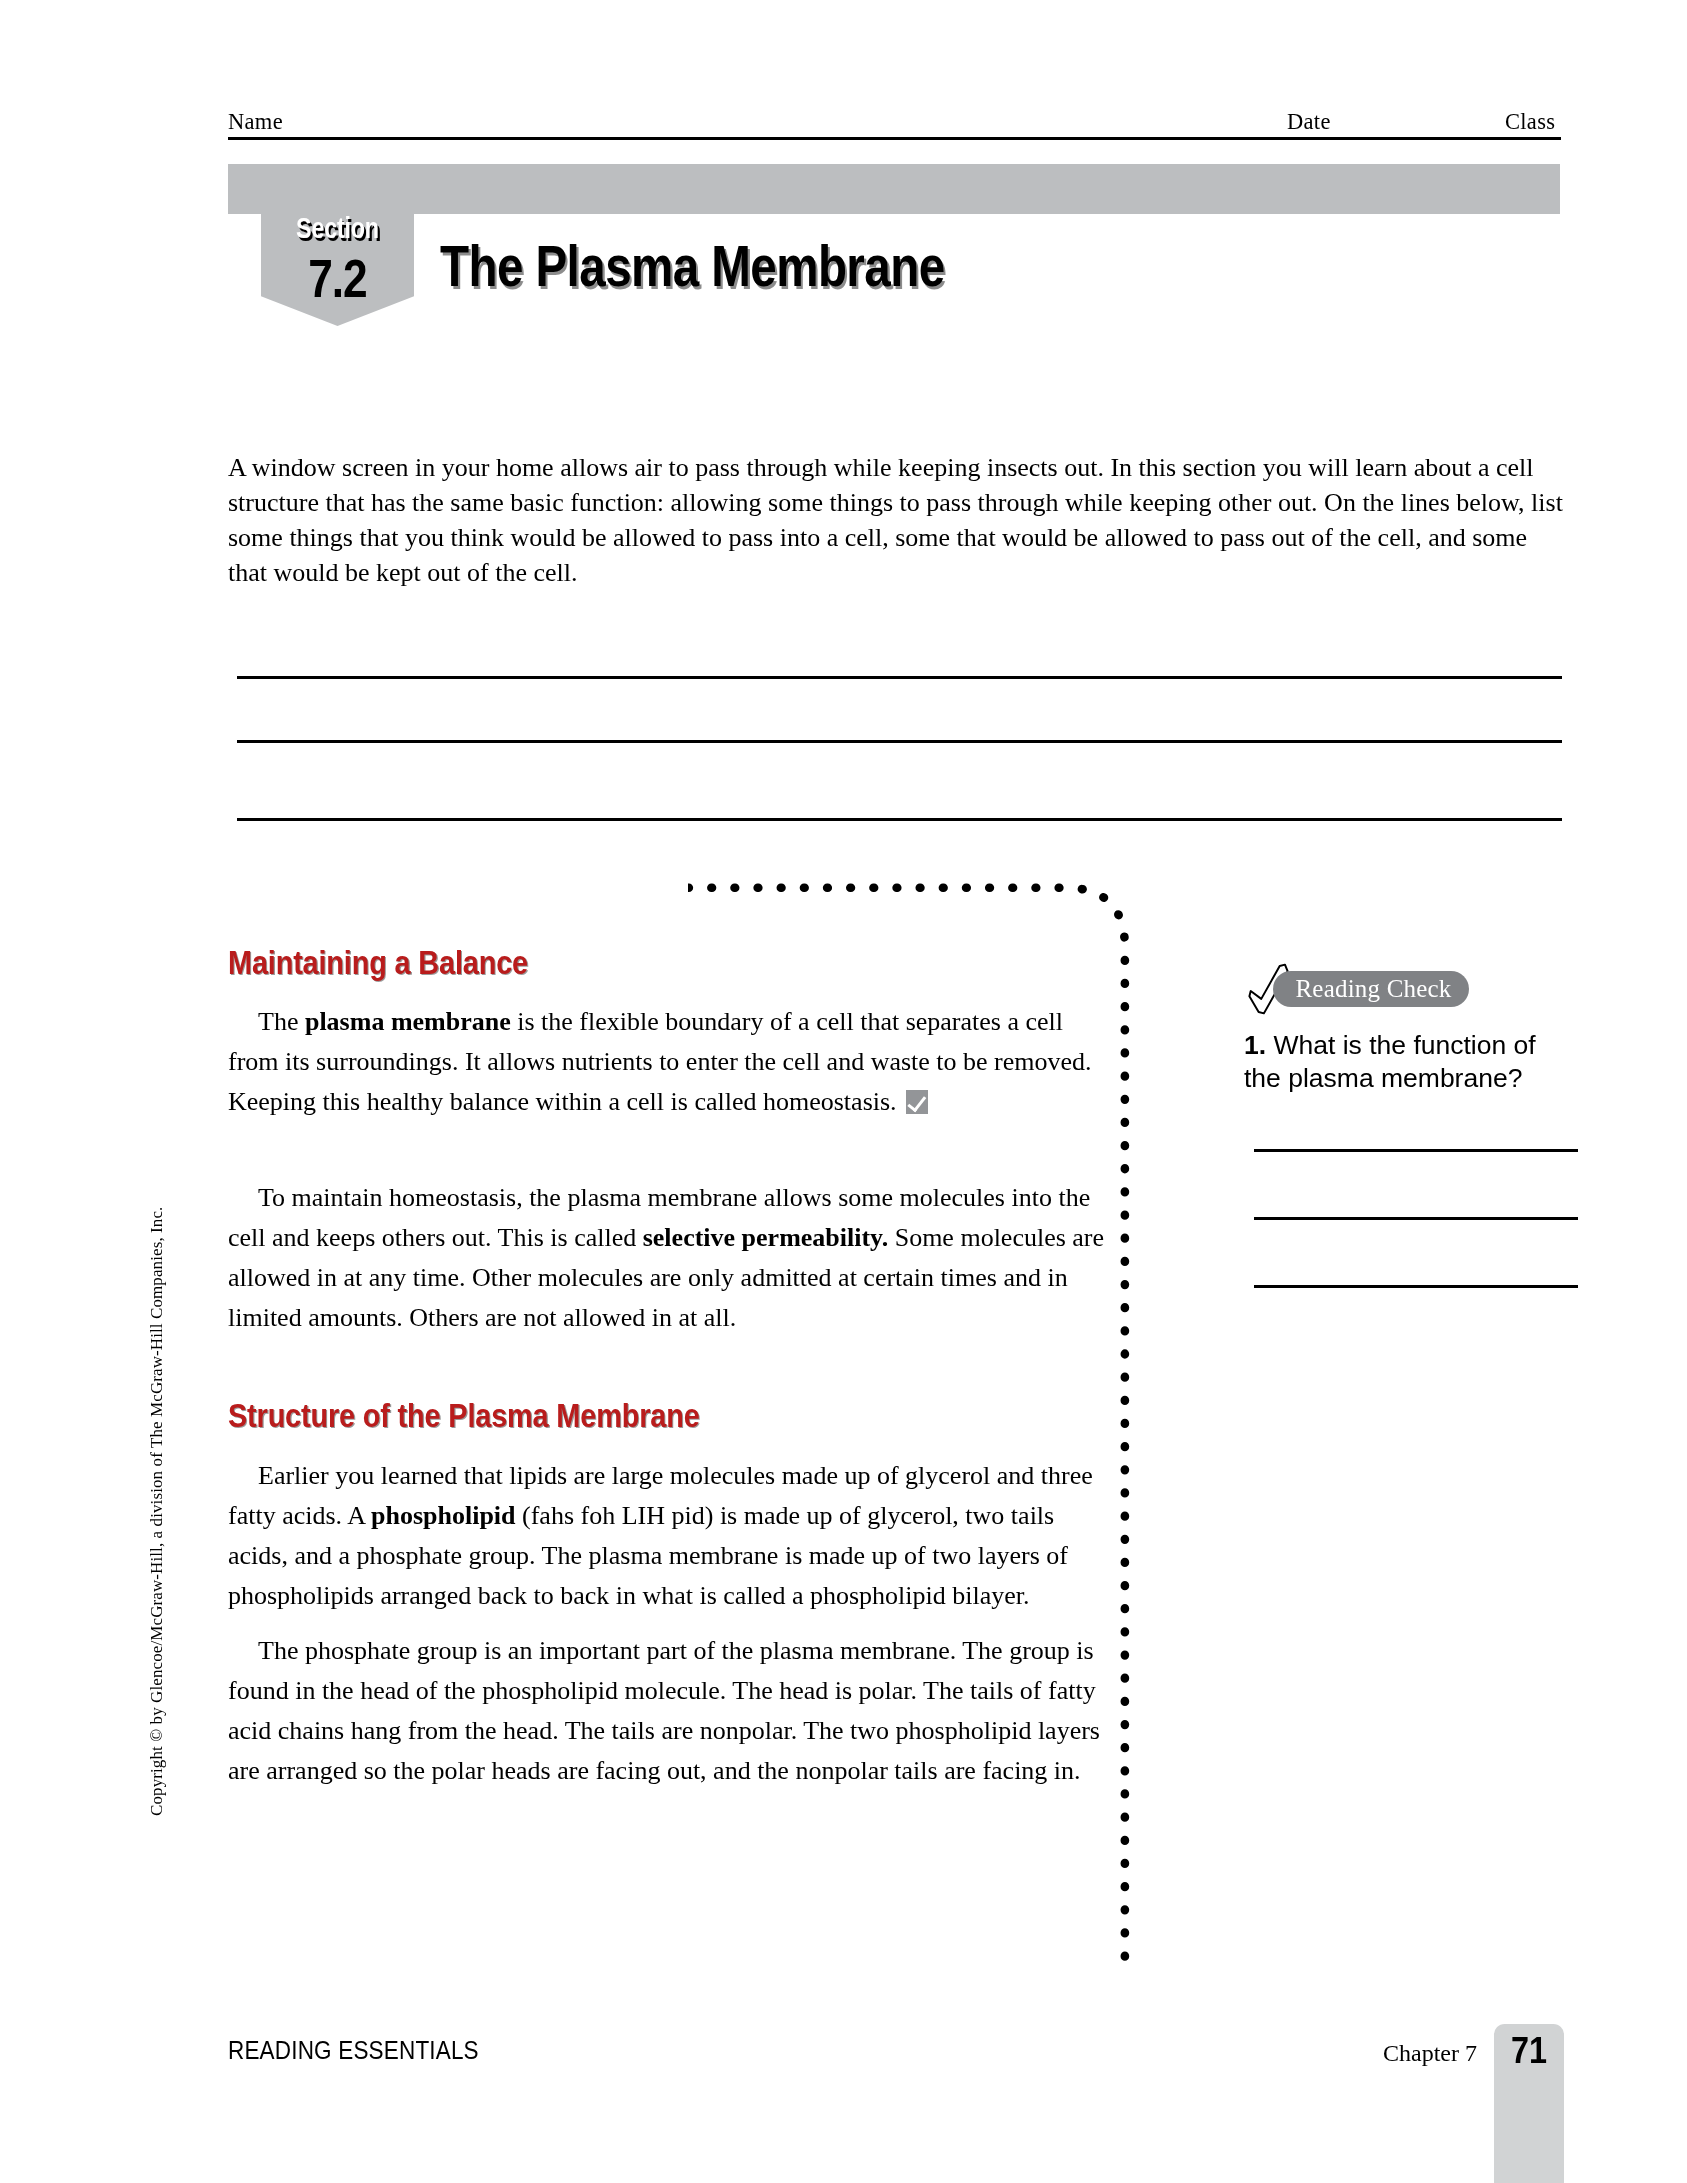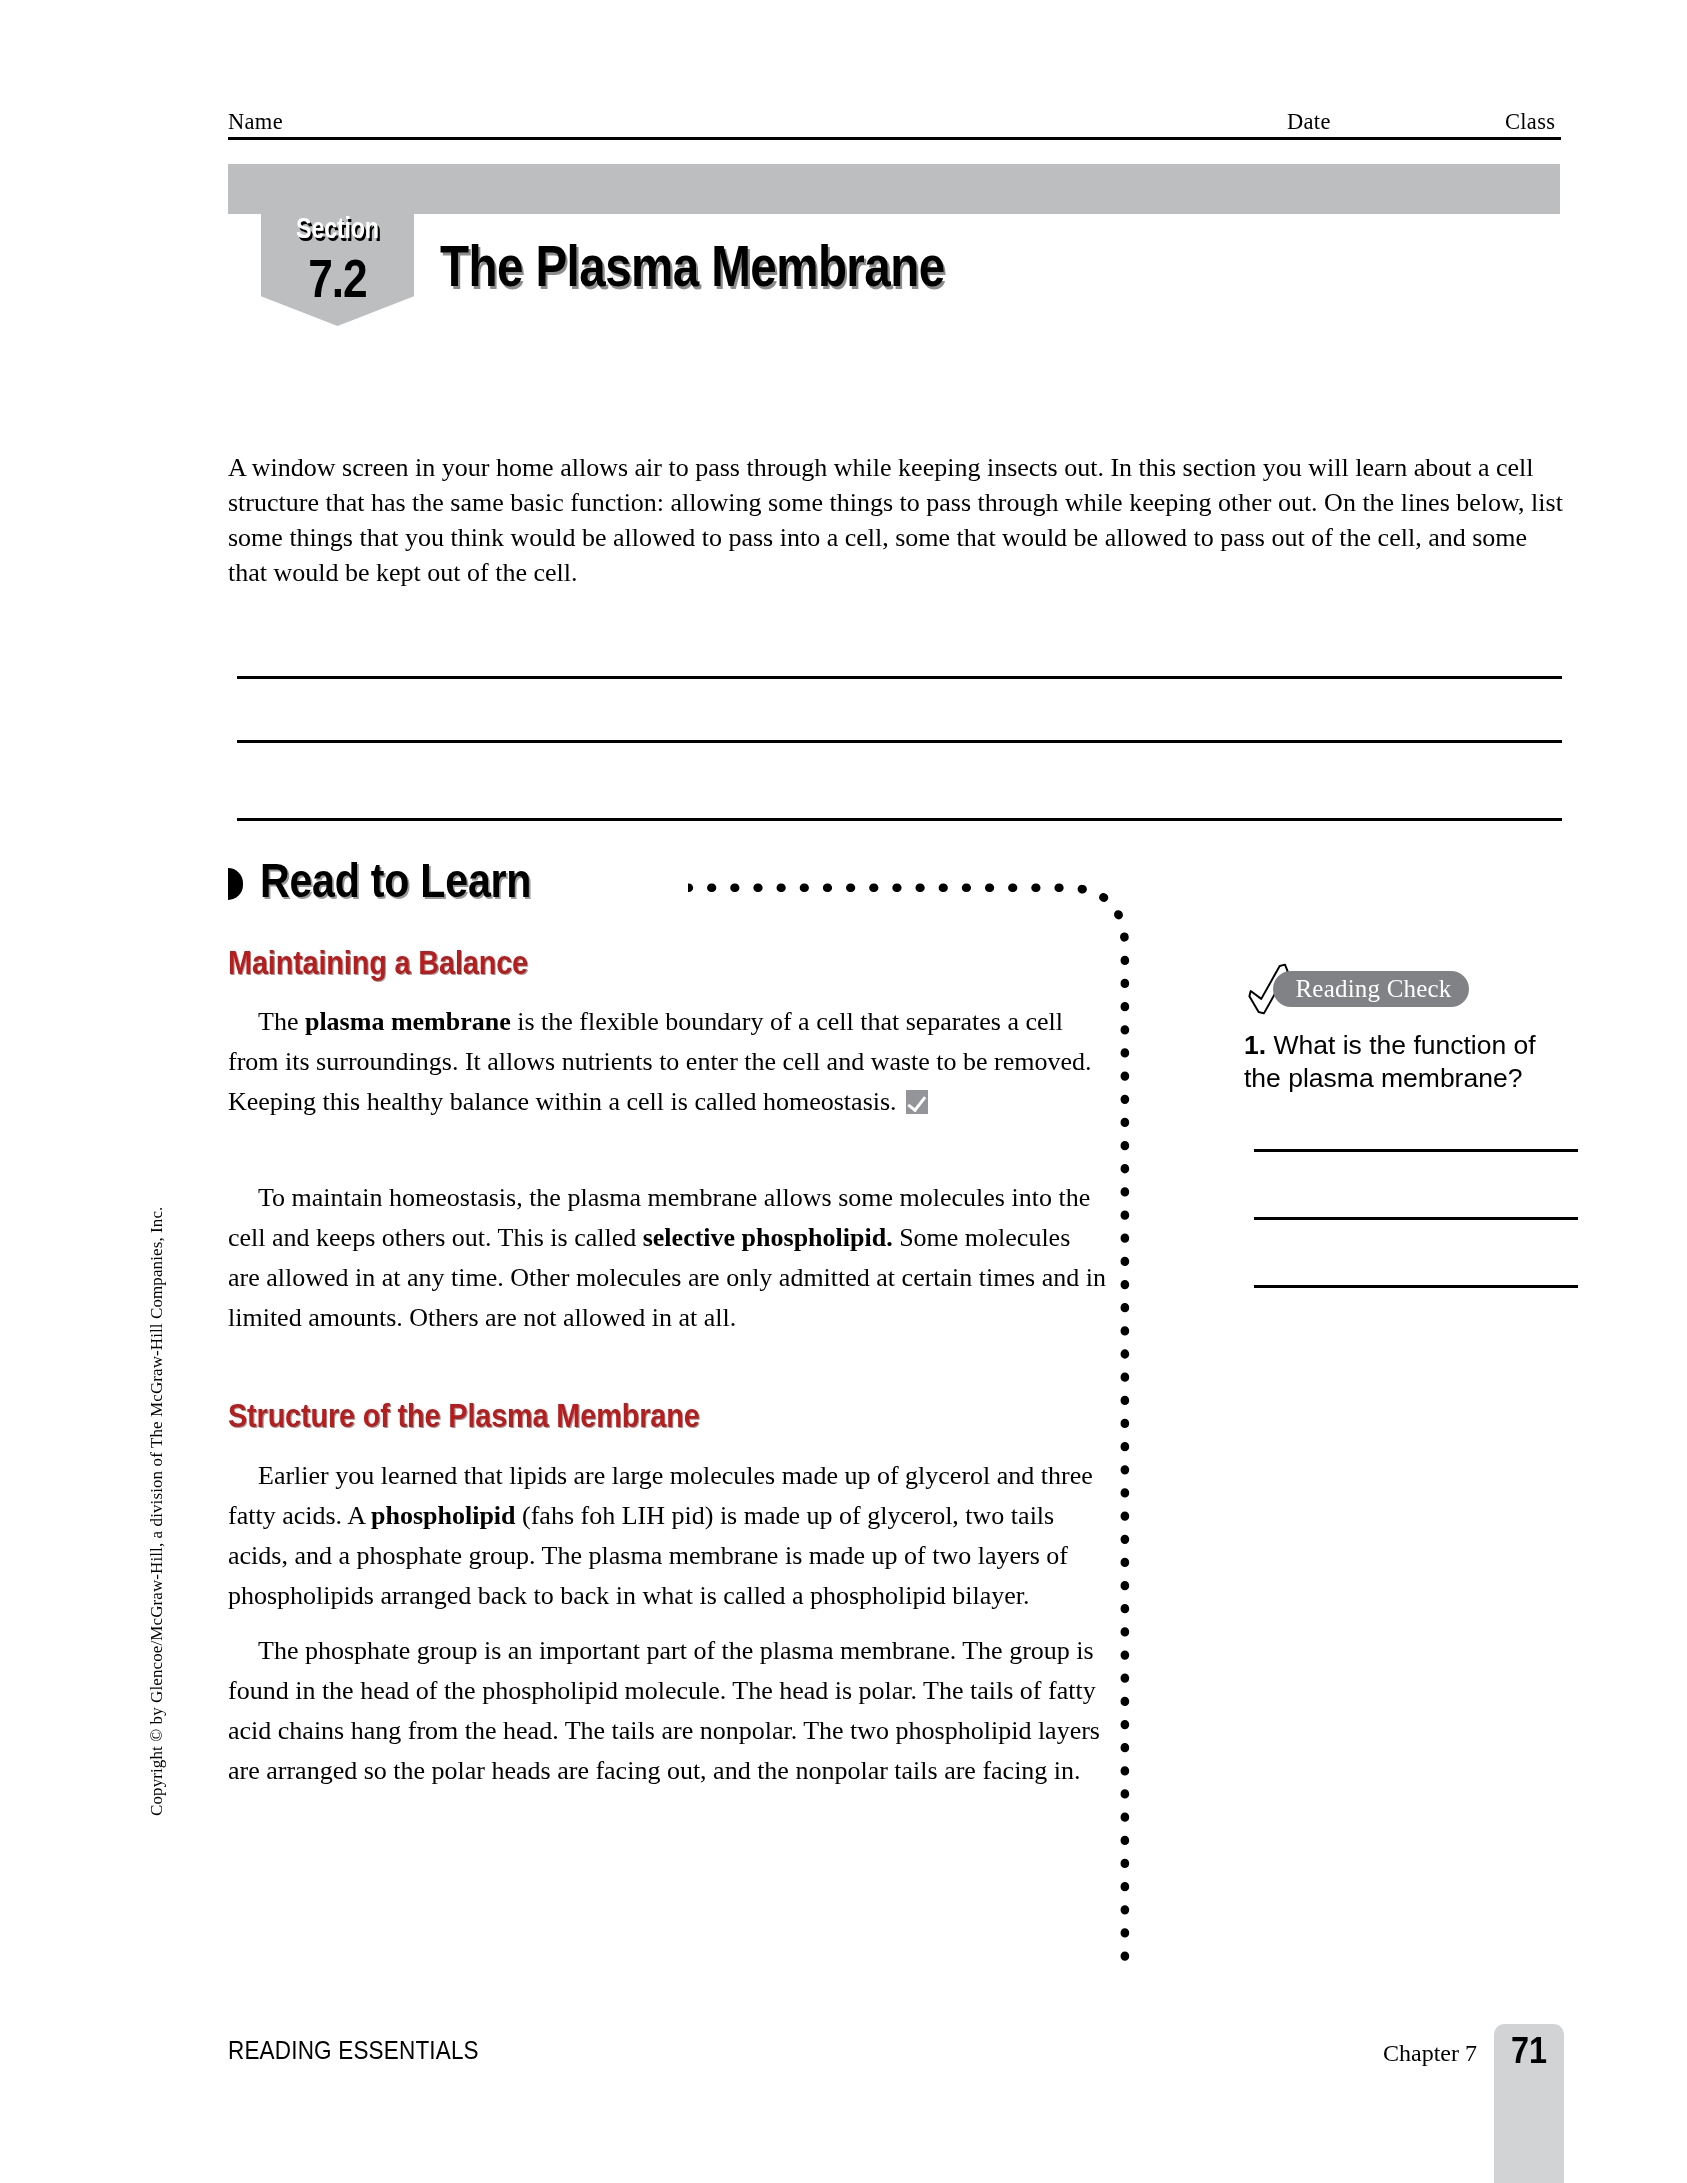--- a/index.html
+++ b/index.html
@@ -375,38 +375,35 @@
 
   <div class="section-title">The Plasma Membrane</div>
 
 
   <div class="bodytext intro-para">A window screen in your home allows air to pass through while keeping insects out. In this section you will learn about a cell structure that has the same basic function: allowing some things to pass through while keeping other out. On the lines below, list some things that you think would be allowed to pass into a cell, some that would be allowed to pass out of the cell, and some that would be kept out of the cell.</div>
 
   <div class="wline wl1"></div>
   <div class="wline wl2"></div>
   <div class="wline wl3"></div>
 
-  <div class="big-heading h-read">
-    <span class="halfdisc"></span><span class="txt">Read to Learn</span>
-  </div>
 
   <svg class="dotted-sep" viewBox="0 0 740 1720" xmlns="http://www.w3.org/2000/svg">
     <path d="M 0 42 L 570 42 Q 660 42 660 132 L 660 1690" fill="none" stroke="#000" stroke-width="13" stroke-linecap="round" stroke-dasharray="1 34"></path>
   </svg>
 
   <div class="subhead sh-balance">
     <span>Maintaining a Balance</span>
   </div>
 
   <div class="col-left p-balance-1 indent">
     <span>The </span><b>plasma membrane</b><span> is the flexible boundary of a cell that separates a cell from its surroundings. It allows nutrients to enter the cell and waste to be removed. Keeping this healthy balance within a cell is called homeostasis.</span><span class="inline-check"></span>
   </div>
 
   <div class="col-left p-balance-2 indent">
-    <span>To maintain homeostasis, the plasma membrane allows some molecules into the cell and keeps others out. This is called </span><b>selective phospholipid.</b><span> Some molecules are allowed in at any time. Other molecules are only admitted at certain times and in limited amounts. Others are not allowed in at all.</span>
+    <span>To maintain homeostasis, the plasma membrane allows some molecules into the cell and keeps others out. This is called </span><b>selective permeability.</b><span> Some molecules are allowed in at any time. Other molecules are only admitted at certain times and in limited amounts. Others are not allowed in at all.</span>
   </div>
 
   <div class="subhead sh-structure">
     <span>Structure of the Plasma Membrane</span>
   </div>
 
   <div class="col-left p-structure-1 indent">
     <span>Earlier you learned that lipids are large molecules made up of glycerol and three fatty acids. A </span><b>phospholipid</b><span> (fahs foh LIH pid) is made up of glycerol, two tails acids, and a phosphate group. The plasma membrane is made up of two layers of phospholipids arranged back to back in what is called a phospholipid bilayer.</span>
   </div>
 

